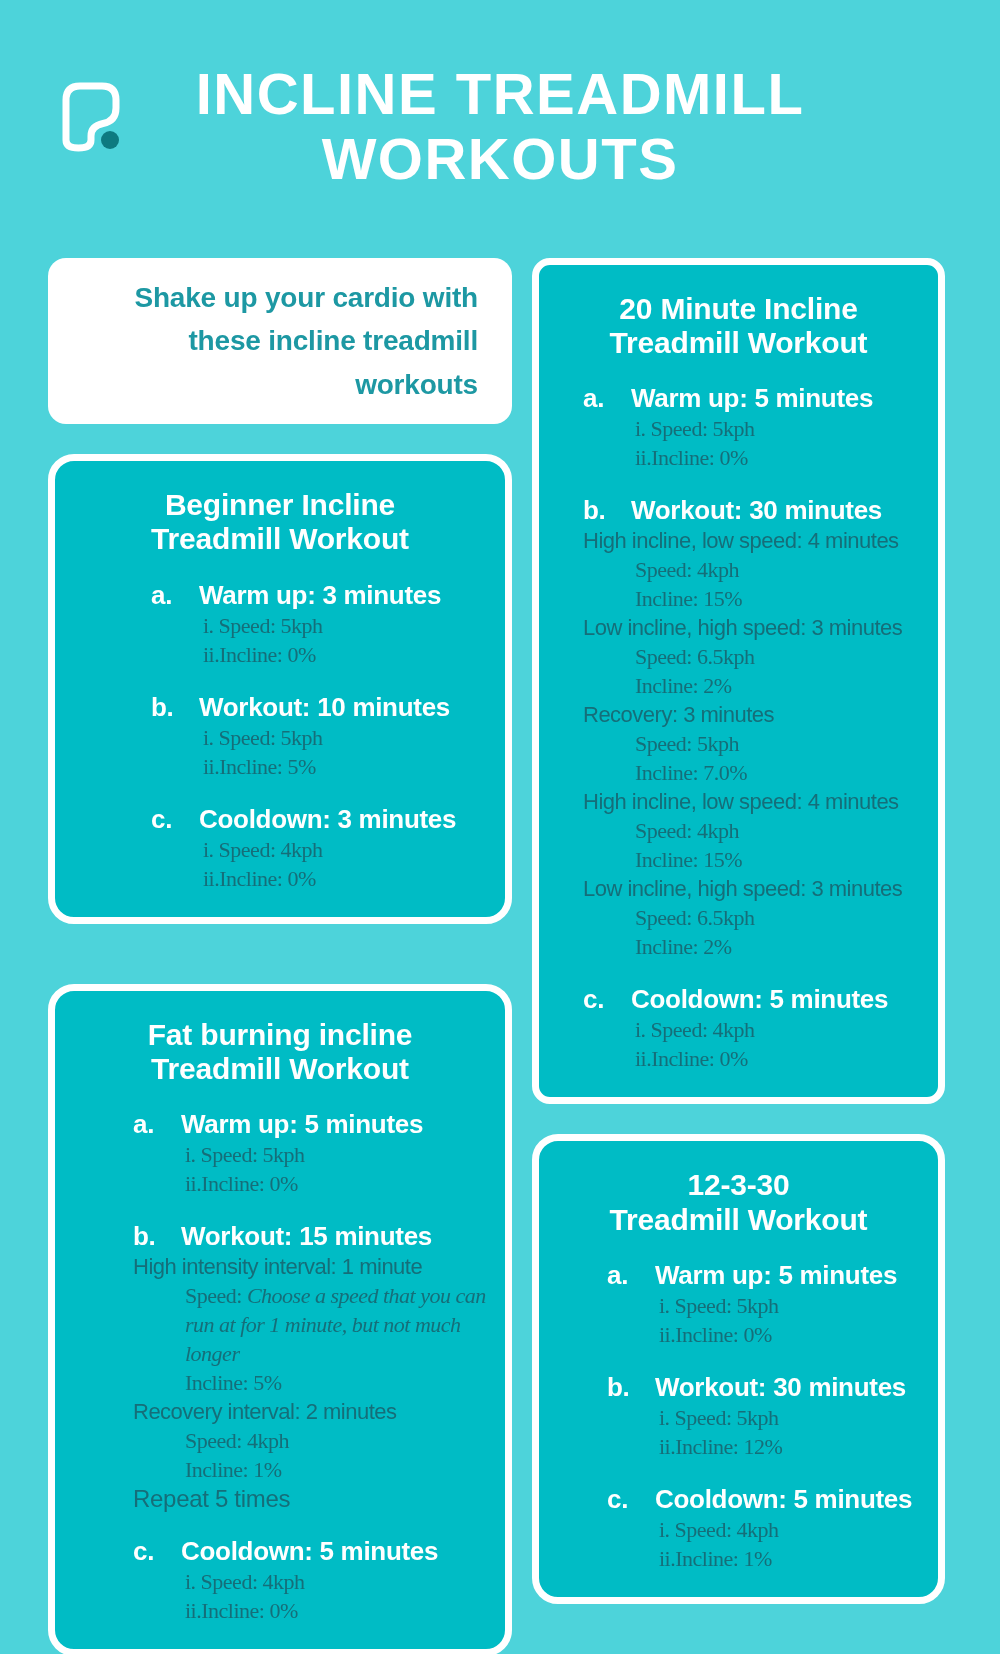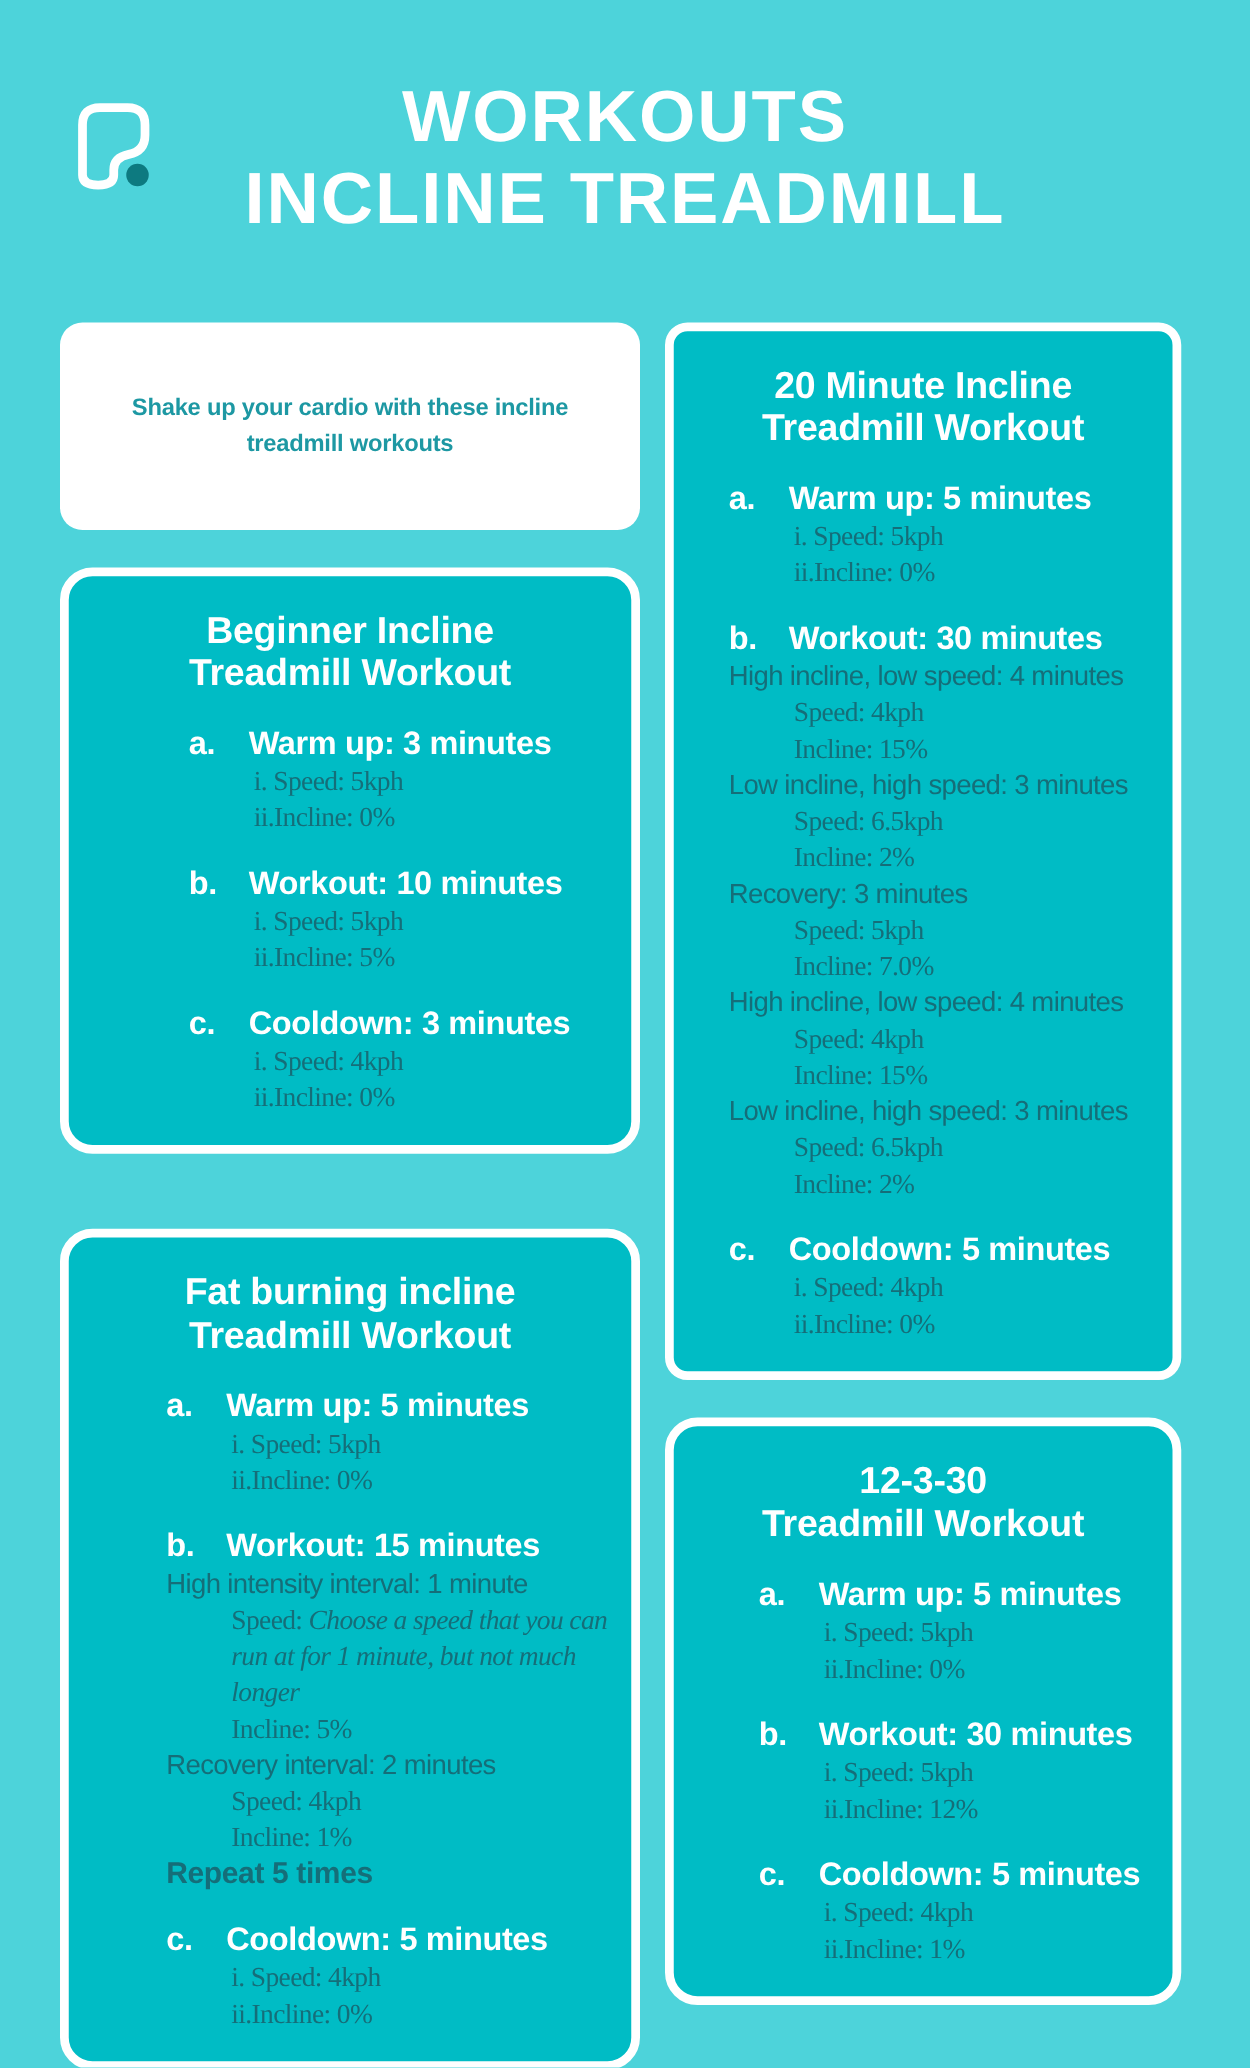--- a/index.html
+++ b/index.html
@@ -38,22 +38,22 @@
   .col{display:flex;flex-direction:column;}
   .col-left{width:464px;}
   .col-right{width:413px;}
   
   .intro-card{
     background:var(--white);border-radius:18px;min-height:166px;
     display:flex;align-items:center;justify-content:center;
     padding:18px 34px;margin-bottom:30px;
   }
   .intro-text{
-    color:var(--intro);font-weight:bold;font-size:19px;line-height:1.55;
-    text-align:center;letter-spacing:-0.2px;
+    color:var(--intro);font-weight:bold;font-size:28px;line-height:1.55;
+    text-align:right;letter-spacing:-0.2px;
   }
   .card{
     background:var(--card);
     border:7px solid var(--card-border);
     border-radius:26px;
   }
   [data-card="beginner"]{margin-bottom:60px;}
   [data-card="twenty-minute"]{margin-bottom:30px;border-radius:18px;}
   .card-title{
     color:var(--white);font-weight:bold;font-size:30px;line-height:1.14;
@@ -64,36 +64,36 @@
   [data-card="beginner"] .sections{padding-left:96px;}
   [data-card="fat-burning"] .sections{padding-left:78px;}
   [data-card="twenty-minute"] .sections{padding-left:44px;}
   [data-card="twelve-three-thirty"] .sections{padding-left:68px;}
   .sec{margin-top:22px;}
   .sec-head{display:flex;color:var(--white);font-weight:bold;font-size:26px;line-height:32px;letter-spacing:-0.3px;}
   .letter{width:48px;flex:none;}
   .lines{color:var(--dark);font-size:22px;line-height:29px;letter-spacing:-0.5px;}
   .line.roman,.line.indent{margin-left:52px;font-family:Liberation Serif, serif;}
   .line.wrap{max-width:312px;}
-  .line.flush-bold{font-weight:bold;font-size:24px;letter-spacing:-0.3px;}
+  .line.flush-bold{font-weight:normal;font-size:24px;letter-spacing:-0.3px;}
   .it{font-style:italic;}
 </style>
 </head>
 <body>
 
 <header class="header">
   <div class="logo">
     <svg viewBox="0 0 66 78">
       <path class="logo-path" d="M 8,62 L 8,22 Q 8,8 22,8 L 44,8 Q 58,8 58,22 L 58,30 Q 58,43 45,45.5 Q 33,48 33,58 L 33,62 Q 33,70 20.5,70 Q 8,70 8,62 Z"></path>
       <circle class="logo-dot" cx="52" cy="62" r="9"></circle>
     </svg>
   </div>
   <h1 class="page-title">
+    <span class="title-line">INCLINE TREADMILL</span>
     <span class="title-line">WORKOUTS</span>
-    <span class="title-line">INCLINE TREADMILL</span>
   </h1>
 </header>
 
 <main class="columns">
   <div class="col col-left">
     <section class="intro-card">
       <p class="intro-text">Shake up your cardio with these incline treadmill workouts</p>
     </section>
   <section class="card" data-card="beginner">
         <h2 class="card-title">

